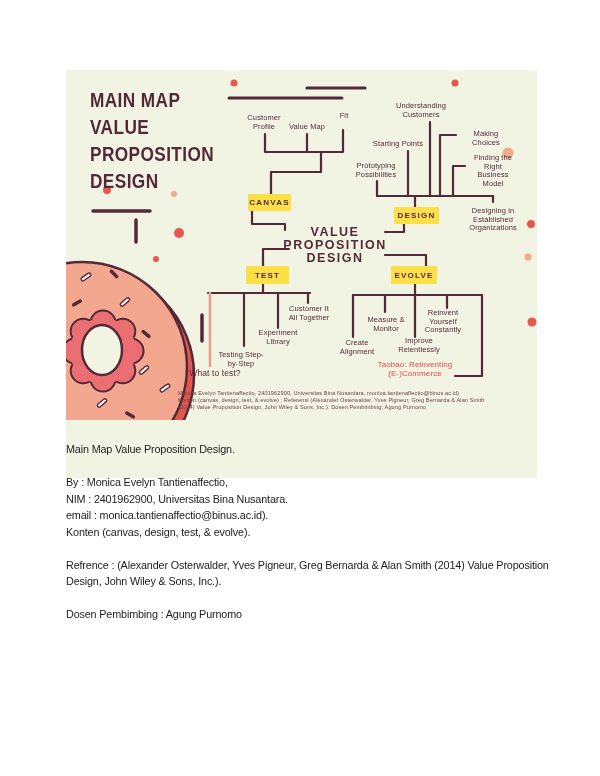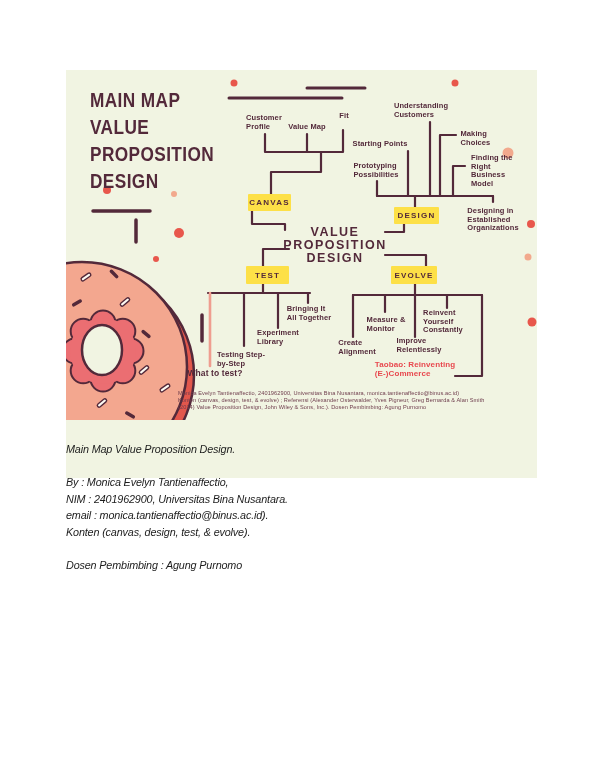--- a/index.html
+++ b/index.html
@@ -18,40 +18,40 @@
     font-size:21px;line-height:27px;font-weight:bold;letter-spacing:.5px;
     color:#53293A;white-space:pre-line;
     transform:scaleX(.82);transform-origin:left top;
   }
   .center-title{
     position:absolute;transform:translateX(-50%);text-align:center;
     font-weight:bold;font-size:12.5px;line-height:13px;letter-spacing:1.5px;
     color:#53293A;white-space:pre-line;
   }
   .lbl{
-    position:absolute;transform:translateX(-50%);
-    font-size:7.5px;line-height:8.6px;font-weight:bold;color:#53293A;
+    position:absolute;transform:translateX(-50%);text-align:center;
+    font-size:7.5px;line-height:8.6px;font-weight:normal;color:#53293A;
     white-space:pre-line;letter-spacing:.1px;
   }
   .lbl.big{font-size:8.5px;}
   .lbl.salmon{color:#E8484E;font-size:8px;}
   .box{
     position:absolute;background:#fde047;color:#53293A;
     font-weight:bold;font-size:8px;letter-spacing:1.2px;
     display:flex;align-items:center;justify-content:center;border-radius:1px;
   }
   .caption{
     position:absolute;left:112px;top:320px;width:356px;
     font-size:5.6px;line-height:6.9px;letter-spacing:.1px;
     color:#6E3C4C;white-space:pre-line;
   }
   
   .doc{
     position:absolute;left:66px;top:441px;width:500px;
-    font-size:10.8px;line-height:16.5px;letter-spacing:-.15px;color:#1C1C1C;font-style:italic;
+    font-size:10.8px;line-height:16.5px;letter-spacing:-.15px;color:#1C1C1C;
   }
   .doc p{margin:0 0 16.5px 0;white-space:pre-line;}
 </style>
 </head>
 <body>
 
 <div class="figure">
 
   <svg width="471" height="350" viewBox="0 0 471 350">
 
@@ -153,31 +153,31 @@
   <div class="box" style="left:325px;top:196px;width:46px;height:18px">EVOLVE</div>
 
   <div class="lbl" style="left:198px;top:44px">Customer
 Profile</div>
   <div class="lbl" style="left:241px;top:53px">Value Map</div>
   <div class="lbl" style="left:278px;top:42px">Fit</div>
 
   <div class="lbl" style="left:355px;top:32px">Understanding
 Customers</div>
   <div class="lbl" style="left:420px;top:60px">Making Choices</div>
-  <div class="lbl" style="left:314px;top:70px">Starting Points</div>
+  <div class="lbl" style="left:332px;top:70px">Starting Points</div>
   <div class="lbl" style="left:310px;top:92px">Prototyping
 Possibilities</div>
   <div class="lbl" style="left:427px;top:84px">Finding the
 Right Business
 Model</div>
   <div class="lbl" style="left:427px;top:137px">Designing in
 Established
 Organizations</div>
 
-  <div class="lbl" style="left:243px;top:235px">Bringing It
+  <div class="lbl" style="left:243px;top:235px">Customer It
 All Together</div>
   <div class="lbl" style="left:212px;top:259px">Experiment
 Library</div>
   <div class="lbl" style="left:175px;top:281px">Testing Step-
 by-Step</div>
   <div class="lbl big" style="left:149px;top:299px">What to test?</div>
 
   <div class="lbl" style="left:320px;top:246px">Measure &amp;
 Monitor</div>
   <div class="lbl" style="left:291px;top:269px">Create
@@ -194,14 +194,16 @@
 Konten (canvas, design, test, &amp; evolve) ; Referensi (Alexander Osterwalder, Yves Pigneur, Greg Bernarda &amp; Alan Smith
 (2014) Value Proposition Design, John Wiley &amp; Sons, Inc.). Dosen Pembimbing: Agung Purnomo</div>
 </div>
 
 <div class="doc">
   <p>Main Map Value Proposition Design.</p>
   <p>By : Monica Evelyn Tantienaffectio,
 NIM : 2401962900, Universitas Bina Nusantara.
 email : monica.tantienaffectio@binus.ac.id).
 Konten (canvas, design, test, &amp; evolve).</p>
+  <p>Refrence : (Alexander Osterwalder, Yves Pigneur, Greg Bernarda &amp; Alan Smith (2014) Value Proposition
+Design, John Wiley &amp; Sons, Inc.).</p>
   <p>Dosen Pembimbing : Agung Purnomo</p>
 </div>
 
 </body></html>

